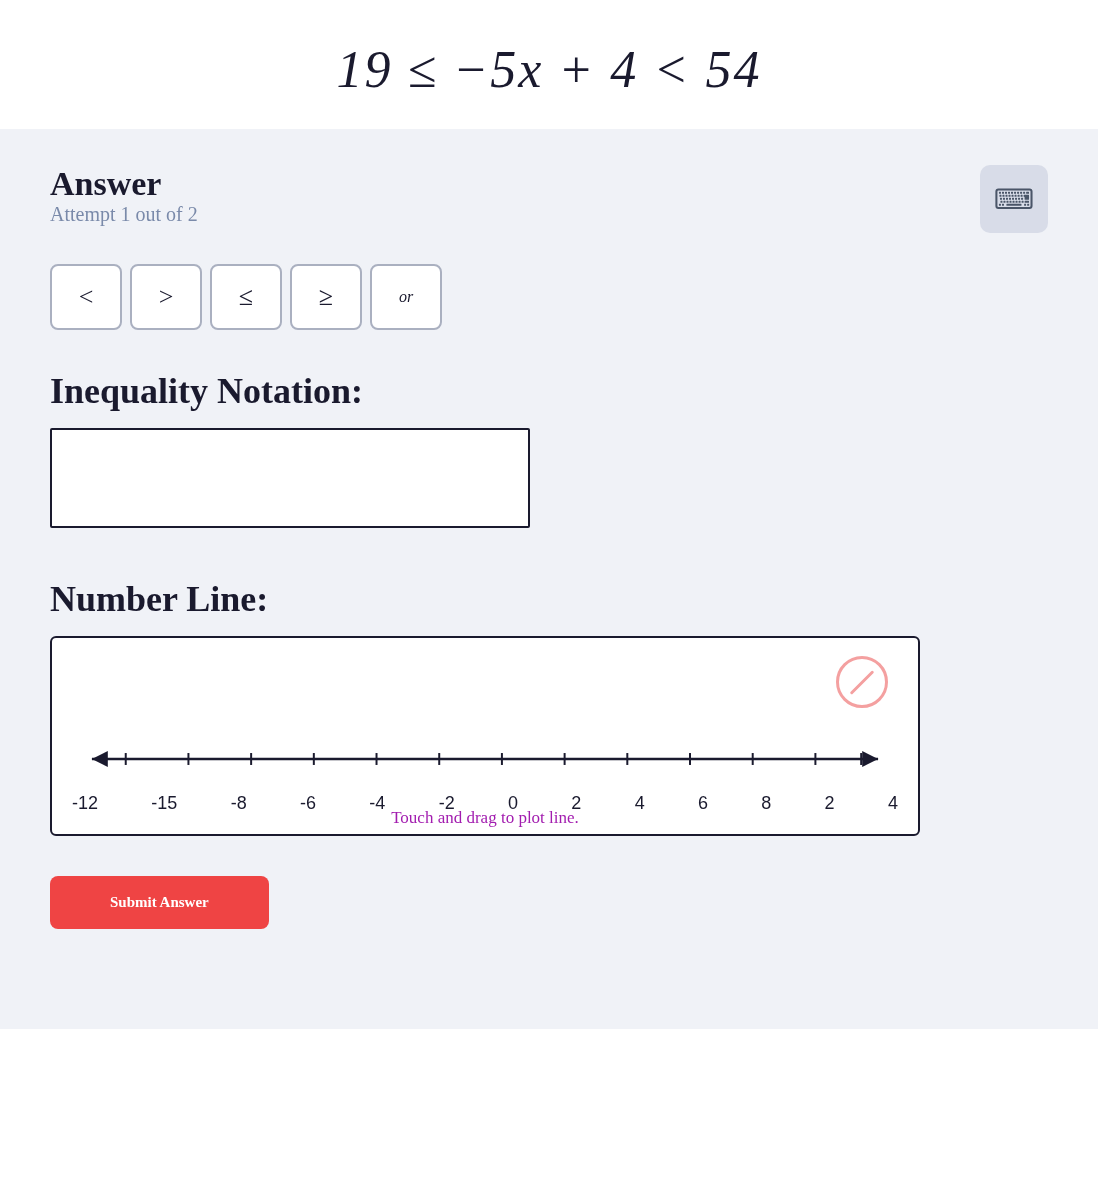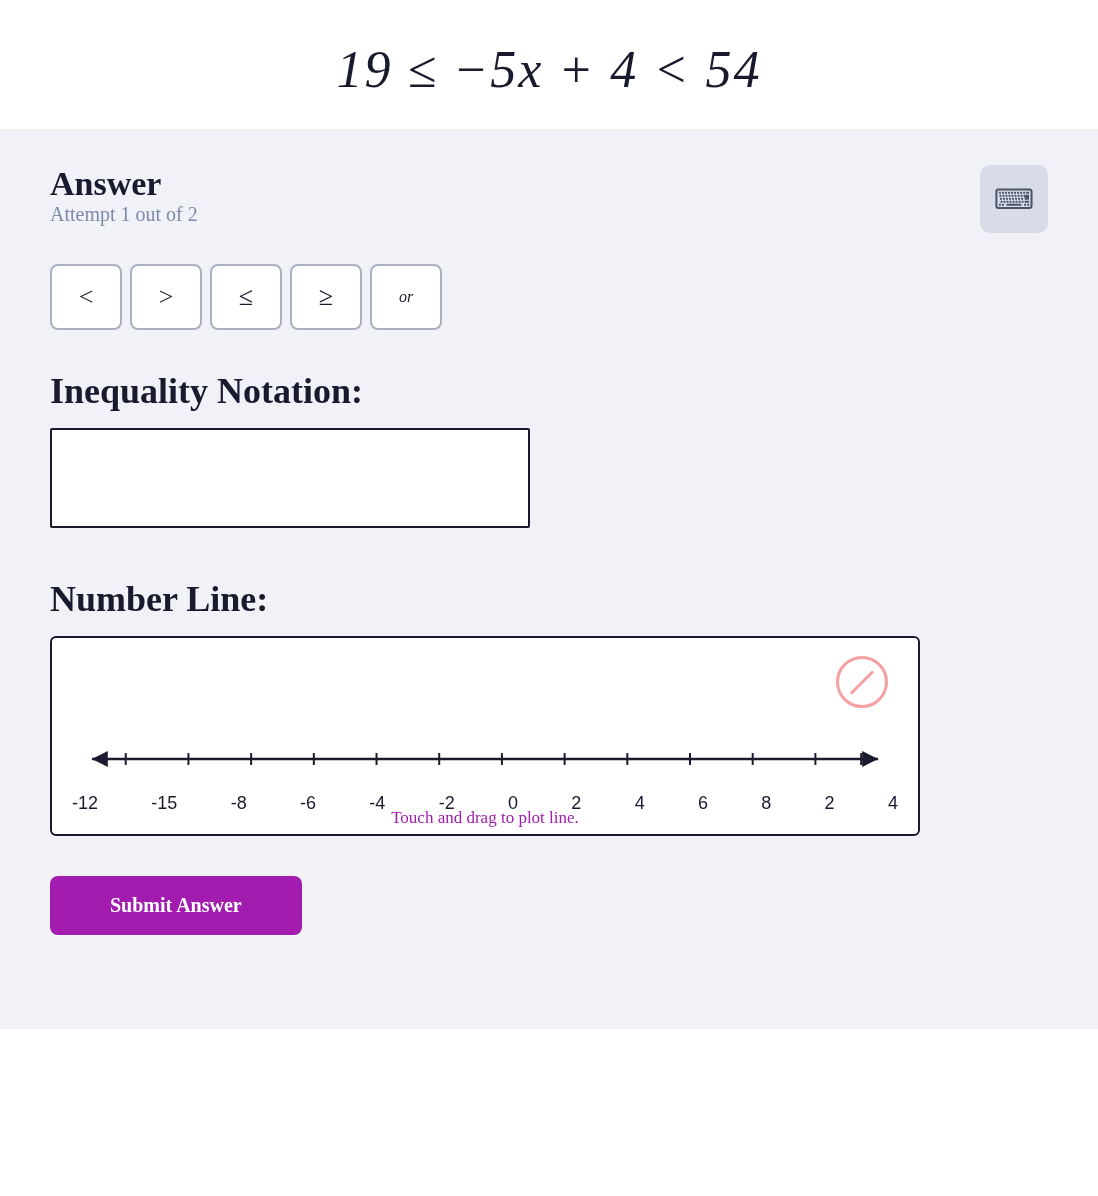--- a/index.html
+++ b/index.html
@@ -177,25 +177,25 @@
       bottom: 6px;
       left: 50%;
       transform: translateX(-50%);
       font-size: 17px;
       color: #a21caf;
       font-family: Georgia, serif;
       white-space: nowrap;
     }
 
     .submit-btn {
-      background: #a21caf;
+      background: #ef4444;
       color: white;
       border: none;
       border-radius: 8px;
-      font-size: 20px;
+      font-size: 15px;
       padding: 18px 60px;
       cursor: pointer;
       margin-top: 40px;
       font-family: Georgia, serif;
       font-weight: bold;
     }
   </style>
 </head>
 <body>
 

